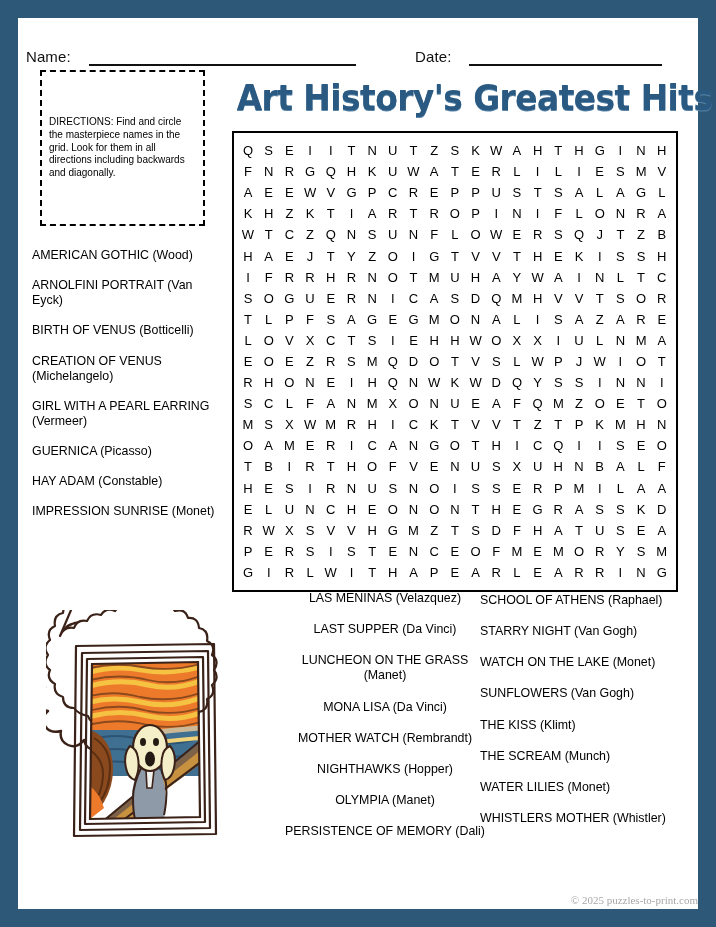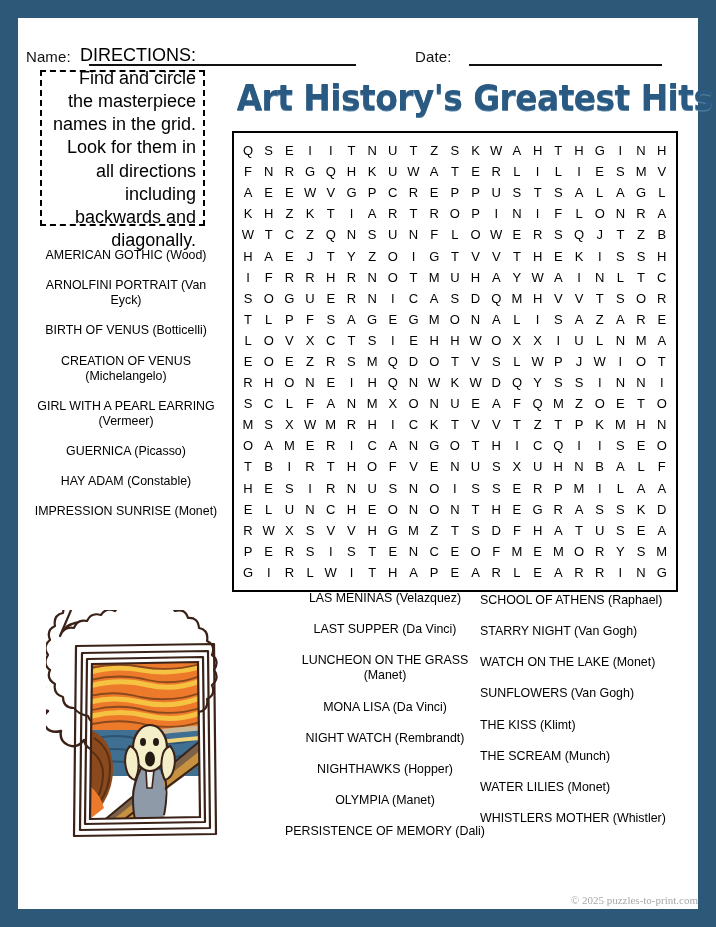--- a/index.html
+++ b/index.html
@@ -57,23 +57,23 @@
     width: 165px;
     height: 156px;
     border: 2px dashed #000;
     box-sizing: border-box;
     display: flex;
     align-items: center;
     justify-content: center;
     padding: 4px 7px;
   }
   .directions-text {
-    font-size: 18px;
+    font-size: 10px;
     line-height: 1.28;
-    text-align: right;
+    text-align: left;
     color: #000;
   }
 
   
   .title {
     position: absolute;
     left: 205px;
     top: 60px;
     width: 456px;
     text-align: center;
@@ -112,21 +112,20 @@
     color: #000;
     font-family: "Liberation Sans", sans-serif;
   }
 
   
   .wordlist-left {
     position: absolute;
     left: 14px;
     top: 230px;
     width: 188px;
-    text-align: center;
   }
   .wordlist-mid {
     position: absolute;
     left: 262px;
     top: 573px;
     width: 210px;
     text-align: center;
   }
   .wordlist-right {
     position: absolute;
@@ -681,21 +680,21 @@
       <div class="word">GIRL WITH A PEARL EARRING (Vermeer)</div>
       <div class="word">GUERNICA (Picasso)</div>
       <div class="word">HAY ADAM (Constable)</div>
       <div class="word">IMPRESSION SUNRISE (Monet)</div>
     </div>
   <div class="wordlist-mid" id="wl-mid">
       <div class="word">LAS MENINAS (Velazquez)</div>
       <div class="word">LAST SUPPER (Da Vinci)</div>
       <div class="word">LUNCHEON ON THE GRASS (Manet)</div>
       <div class="word">MONA LISA (Da Vinci)</div>
-      <div class="word">NIGHT WATCH (Rembrandt)</div>
+      <div class="word">MOTHER WATCH (Rembrandt)</div>
       <div class="word">NIGHTHAWKS (Hopper)</div>
       <div class="word">OLYMPIA (Manet)</div>
       <div class="word">PERSISTENCE OF MEMORY (Dali)</div>
     </div>
   <div class="wordlist-right" id="wl-right">
       <div class="word">SCHOOL OF ATHENS (Raphael)</div>
       <div class="word">STARRY NIGHT (Van Gogh)</div>
       <div class="word">WATCH ON THE LAKE (Monet)</div>
       <div class="word">SUNFLOWERS (Van Gogh)</div>
       <div class="word">THE KISS (Klimt)</div>

